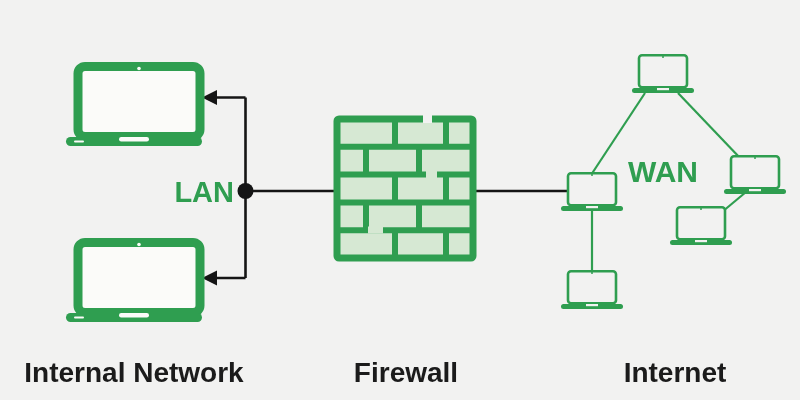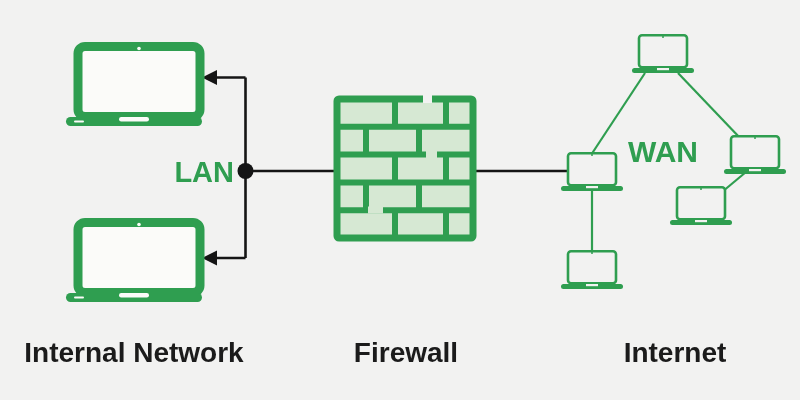--- a/index.html
+++ b/index.html
@@ -4,21 +4,21 @@
 <style>
   :root{
     --bg:#f2f2f1; --green:#2f9e50; --brick:#d6e8d3;
     --line:#151515; --text:#1b1b1b; --screen:#fbfbf9;
   }
   html,body{margin:0;padding:0;}
   body{
     width:800px;height:400px;background:var(--bg);
     font-family:"Liberation Sans",sans-serif;overflow:hidden;
   }
-  .canvas{position:relative;width:800px;height:316px;}
+  .canvas{position:relative;width:800px;height:316px;margin-top:20px;}
   svg{display:block;}
   .black-line{stroke:var(--line);stroke-width:2.6;fill:none;}
   .black-fill{fill:var(--line);}
   .green-line{stroke:var(--green);stroke-width:2.2;fill:none;}
   .lap-frame{fill:var(--screen);stroke:var(--green);stroke-width:9;}
   .lap-base{fill:var(--green);}
   .lap-notch{fill:var(--screen);}
   .out-frame{fill:var(--bg);stroke:var(--green);stroke-width:2.6;}
   .out-base{fill:var(--green);}
   .out-notch{fill:var(--bg);}

